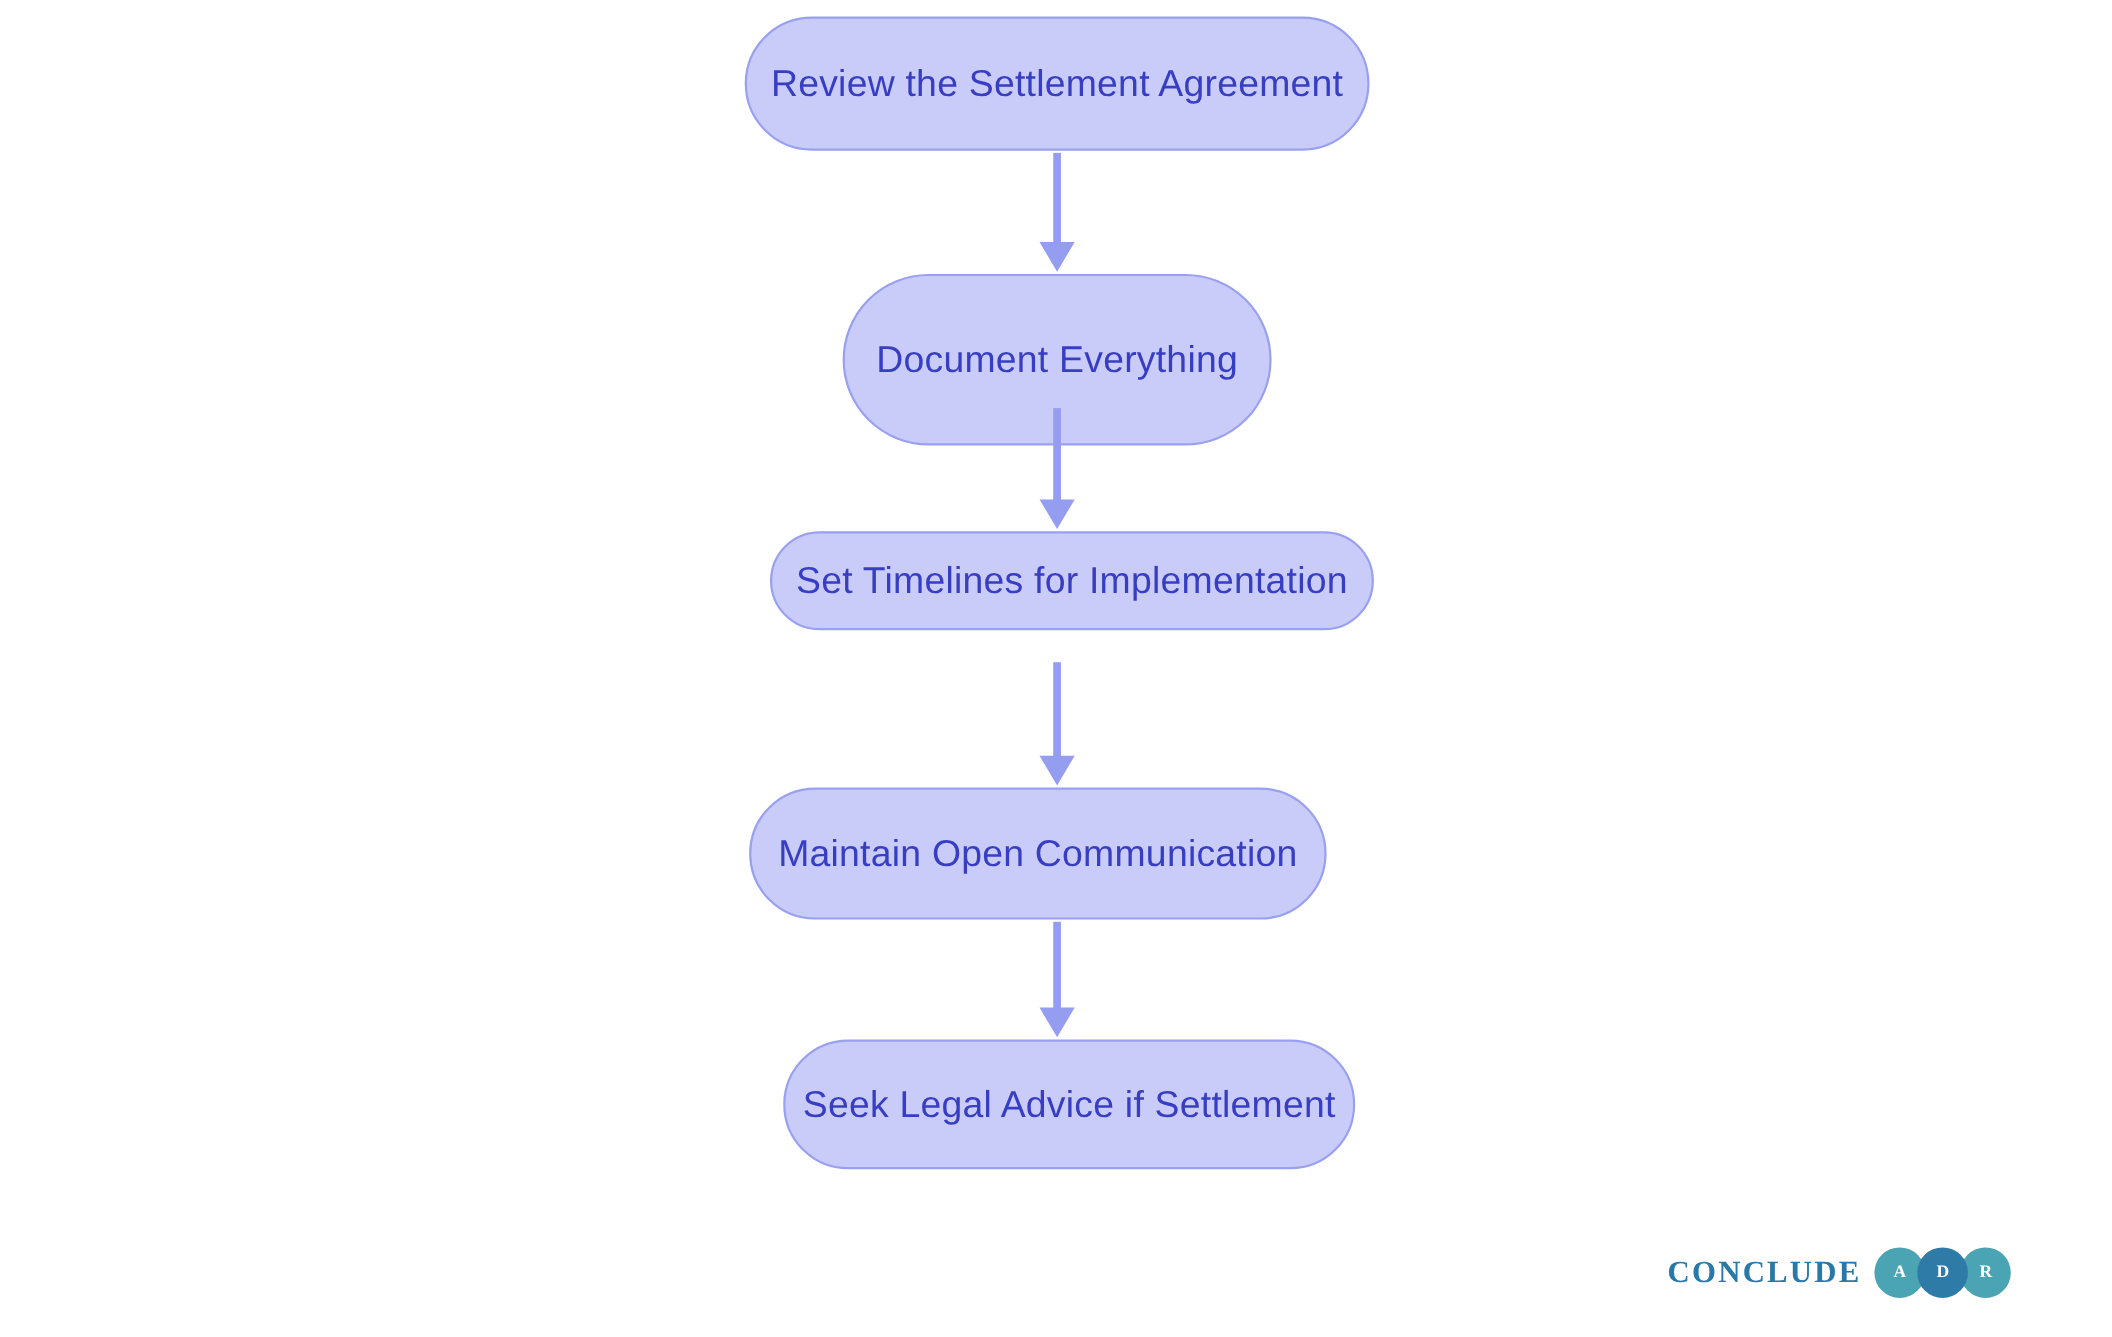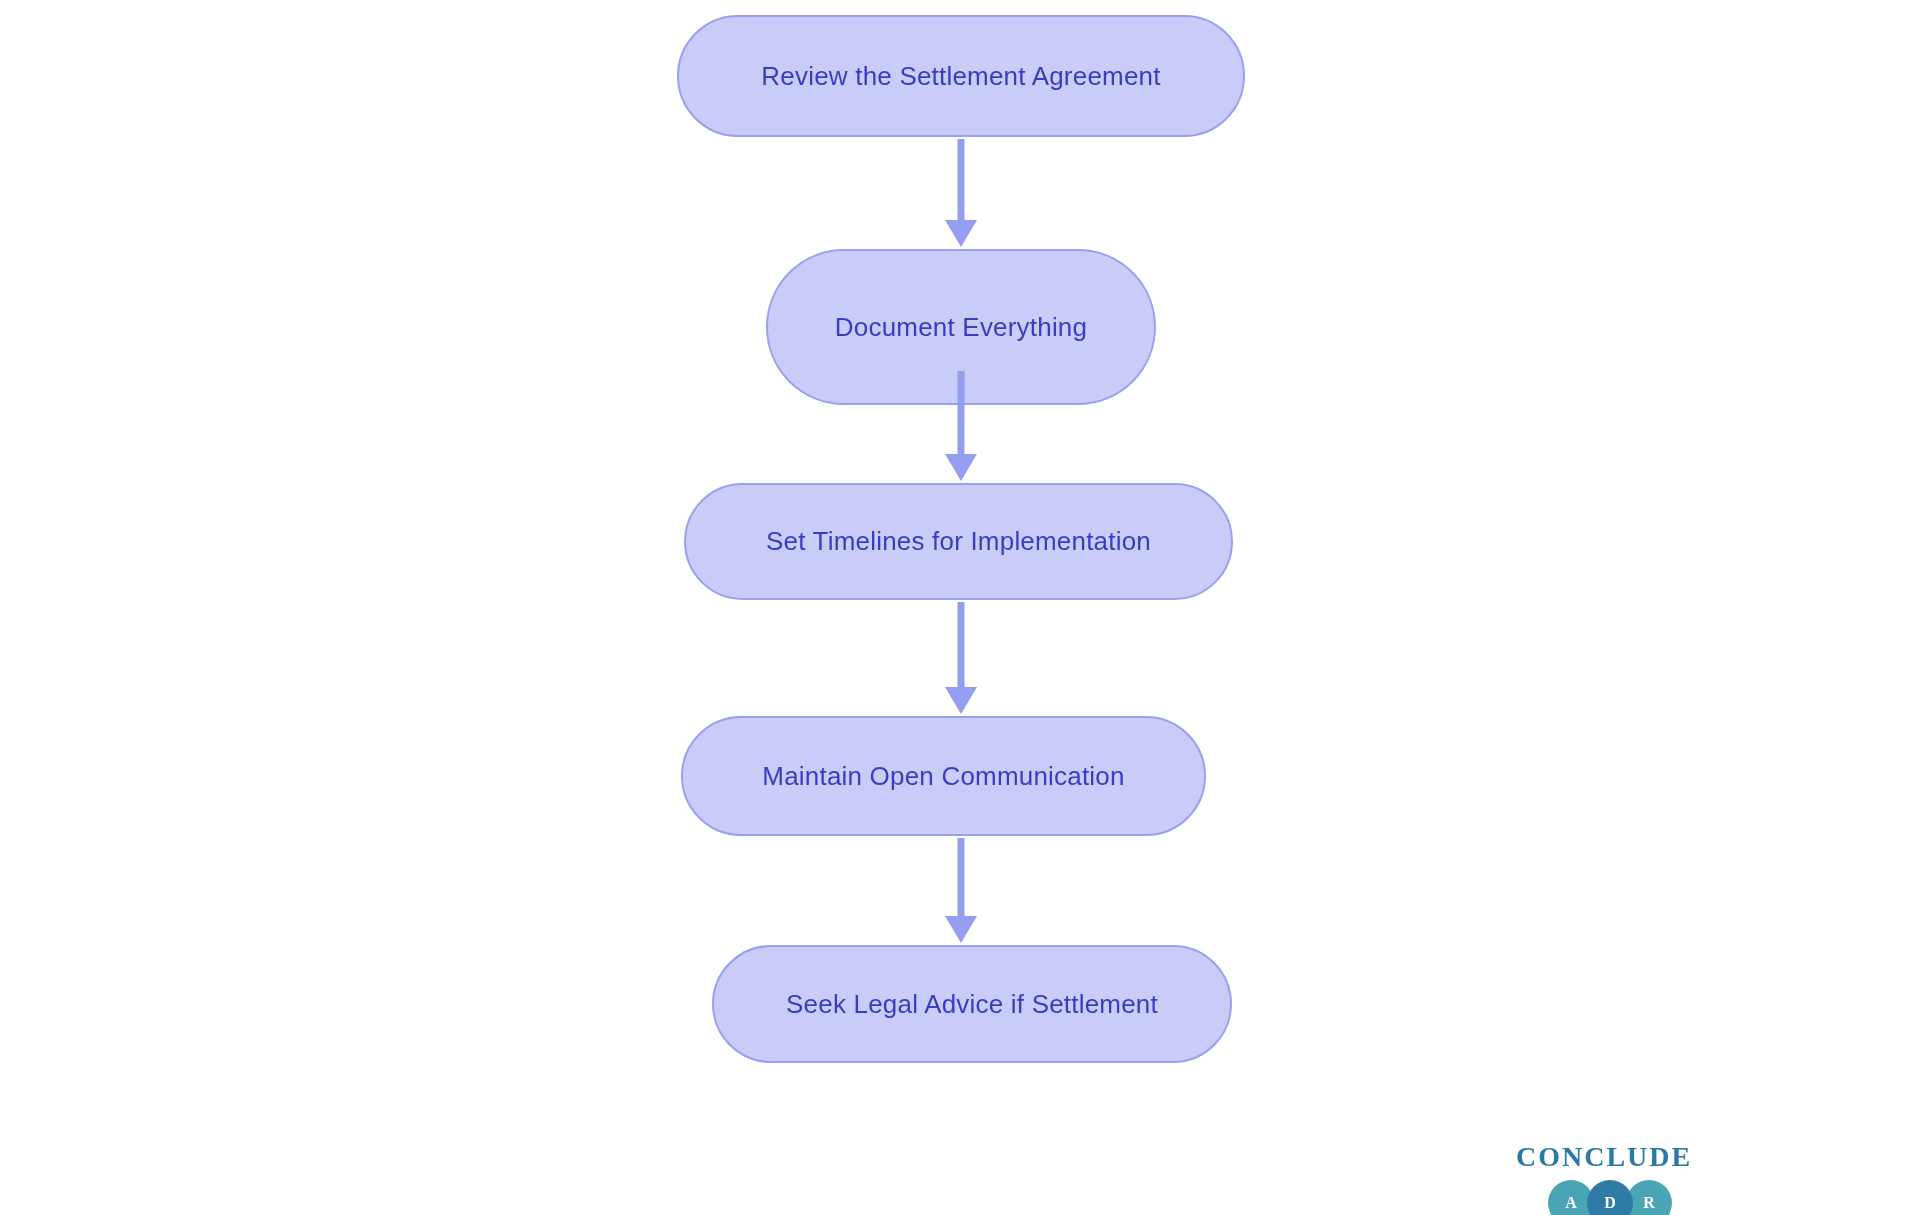--- a/index.html
+++ b/index.html
@@ -17,21 +17,21 @@
     box-sizing: border-box;
     background: var(--node-fill, #C9CCF8);
     border: 2px solid var(--node-border, #99A0F1);
     border-radius: 999px;
     display: flex;
     align-items: center;
     justify-content: center;
   }
   .node-label {
     color: var(--node-text, #383EC3);
-    font-size: 26px;
+    font-size: 34px;
     letter-spacing: 0.2px;
     white-space: nowrap;
   }
   .arrow {
     position: absolute;
     width: 34px;
   }
   .arrow-line {
     position: absolute;
     top: 0;
@@ -52,21 +52,20 @@
     border-right: 16px solid transparent;
     border-top: 27px solid var(--arrow, #959DF0);
   }
   .logo {
     position: absolute;
     left: 1516px;
     top: 1134px;
     height: 46px;
     display: flex;
     align-items: center;
-    flex-direction: column;
   }
   .logo-text {
     font-family: "Liberation Serif", serif;
     font-weight: bold;
     font-size: 28px;
     letter-spacing: 2px;
     color: var(--logo-text, #2878A8);
     margin-right: 12px;
     line-height: 46px;
   }
@@ -107,21 +106,21 @@
 
   <div class="node" style="left:766px; top:249px; width:390px; height:156px;text-align:center;">
     <span class="node-label">Document Everything</span>
   </div>
 
   <div class="arrow" style="left:944px; top:371px; height:110px;">
     <div class="arrow-line"></div>
     <div class="arrow-head"></div>
   </div>
 
-  <div class="node" style="left:684px; top:483px; width:549px; height:117px;">
+  <div class="node" style="left:700px; top:483px; width:549px; height:90px;">
     <span class="node-label">Set Timelines for Implementation</span>
   </div>
 
   <div class="arrow" style="left:944px; top:602px; height:112px;">
     <div class="arrow-line"></div>
     <div class="arrow-head"></div>
   </div>
 
   <div class="node" style="left:681px; top:716px; width:525px; height:120px;">
     <span class="node-label">Maintain Open Communication</span>

